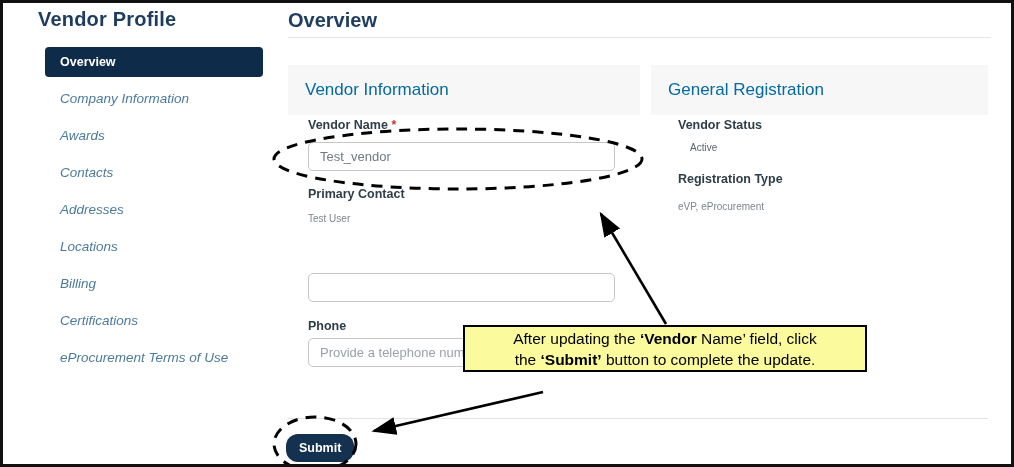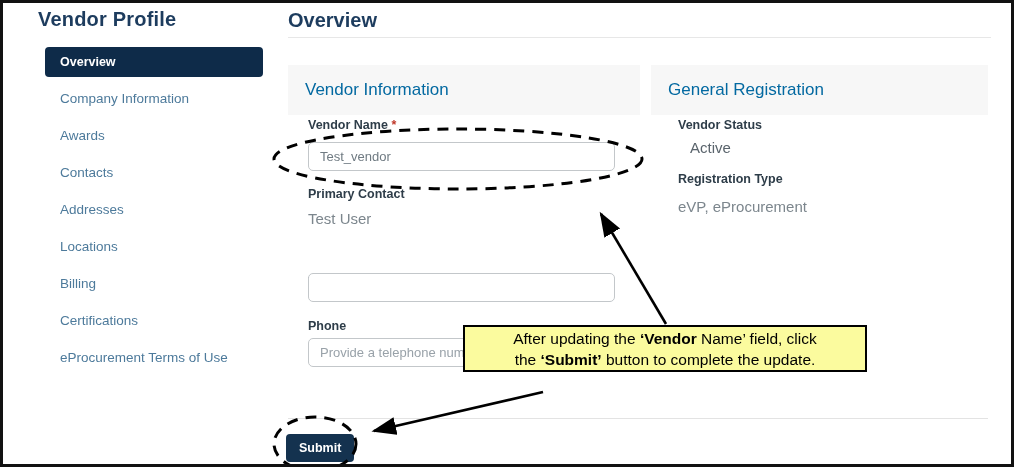--- a/index.html
+++ b/index.html
@@ -25,21 +25,21 @@
     display:flex;align-items:center;
     padding-left:15px;box-sizing:border-box;
     color:#fff;font-size:12.5px;font-weight:bold;
     cursor:pointer;
   }
   .side-nav{
     left:57px;top:88px;width:210px;
     display:flex;flex-direction:column;gap:21px;
   }
   .side-item{
-    font-size:13.5px;color:#4d7a9b;line-height:16px;cursor:pointer;
+    font-size:13.5px;color:#4d7a9b;line-height:16px;cursor:pointer;font-style:italic;
   }
   
   .main-heading{
     left:285px;top:6px;
     font-size:20px;font-weight:600;color:#1d3c5e;
   }
   .heading-rule{
     left:285px;top:34px;width:703px;height:1px;background:#e7e7e7;
   }
   .section-bar{
@@ -48,37 +48,37 @@
     padding-left:17px;box-sizing:border-box;
     font-size:17px;color:#0369a1;font-weight:500;
   }
   .bar-vi{left:285px;width:352px;}
   .bar-gr{left:648px;width:337px;}
   .f-label{
     font-size:12.5px;font-weight:bold;color:#2e3d49;line-height:15px;
   }
   .req{color:#c0392b;font-weight:bold;}
   .f-value{
-    font-size:15px;color:#7c868d;line-height:15px;
+    font-size:10px;color:#7c868d;line-height:15px;
   }
   .f-value-dark{color:#5a646c;}
   .txt-input{
     width:307px;height:29px;box-sizing:border-box;
     border:1px solid #c3c7ca;border-radius:5px;
     padding:0 11px;font-size:13px;color:#6f7a82;background:#fff;
     font-family:"Liberation Sans","DejaVu Sans",sans-serif;
     outline:none;
   }
   .txt-input::placeholder{color:#99a2a9;opacity:1;}
   .divider{
     left:285px;top:415px;width:700px;height:1px;background:#e3e3e3;
   }
   .submit-btn{
     left:283px;top:431px;height:28px;
-    background:#14324f;color:#fff;border:none;border-radius:4px;
+    background:#14324f;color:#fff;border:none;border-radius:12px;
     font-size:12.5px;font-weight:bold;padding:0 13px;
     font-family:"Liberation Sans","DejaVu Sans",sans-serif;
     cursor:pointer;z-index:2;
   }
   
   .callout{
     left:460px;top:322px;width:404px;height:47px;
     box-sizing:border-box;
     background:#fbfb9e;border:2px solid #000;
     display:flex;align-items:center;justify-content:center;

